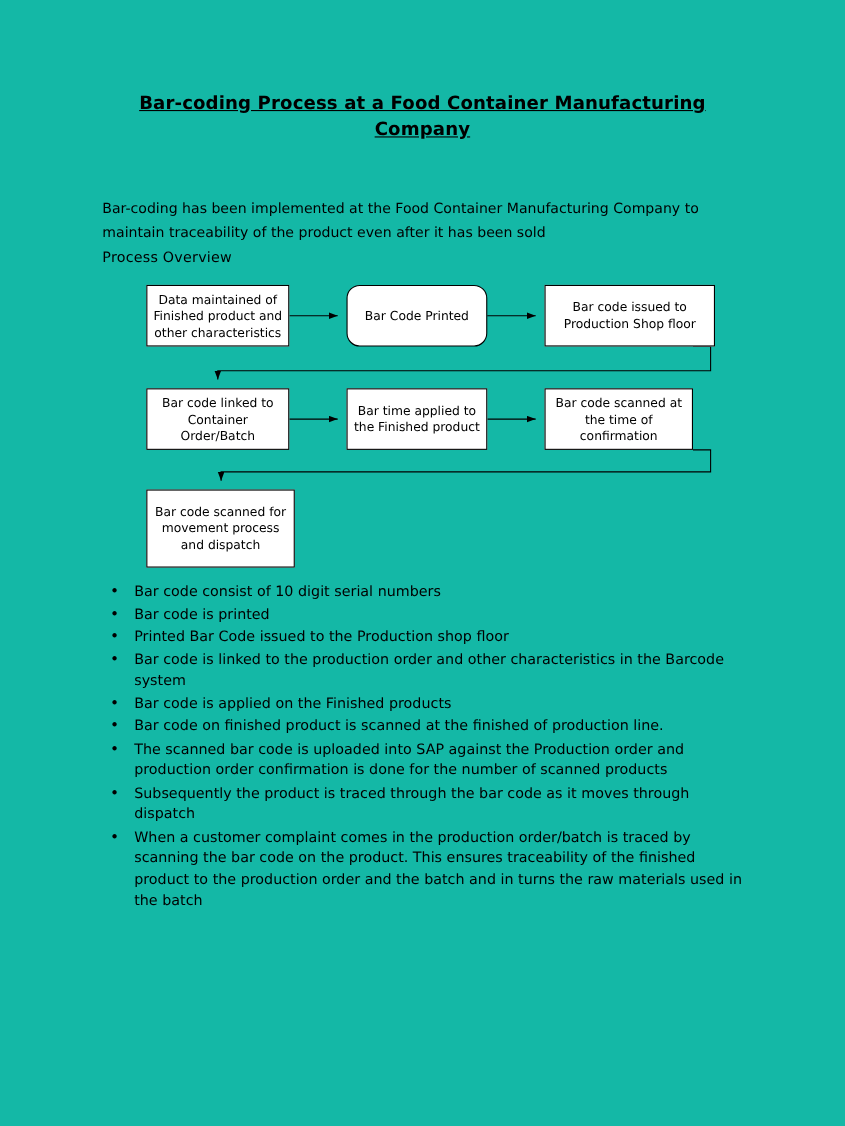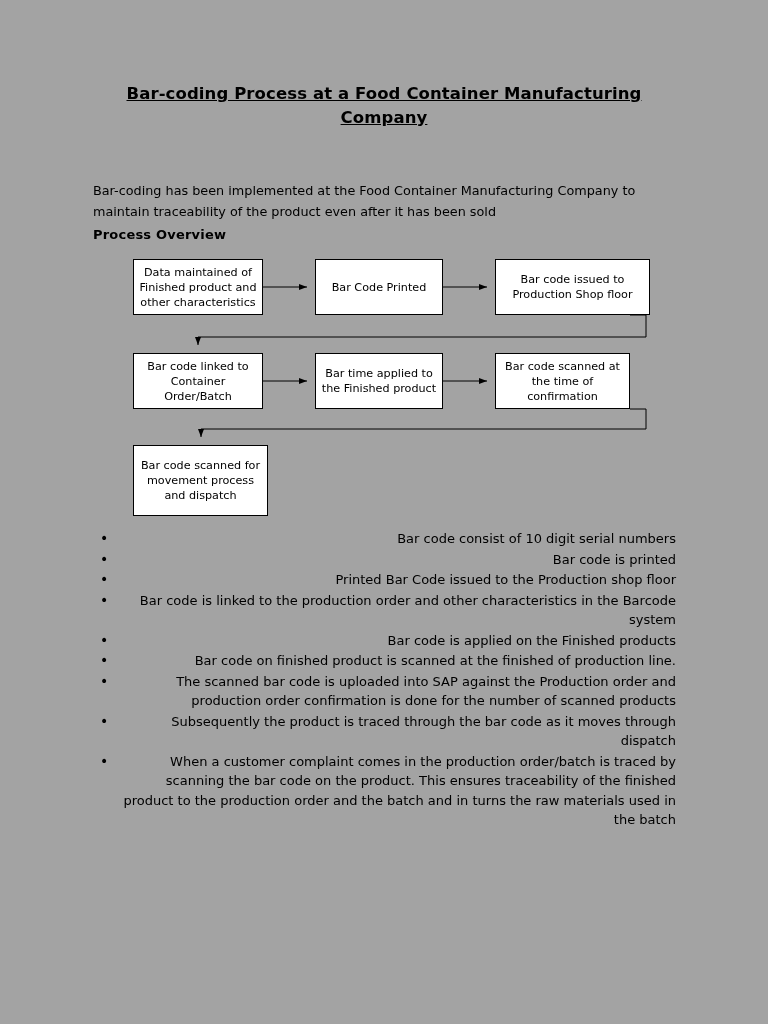--- a/index.html
+++ b/index.html
@@ -13,21 +13,21 @@
     font-family: "DejaVu Sans", sans-serif;
     color: #000000;
     position: relative;
     overflow: hidden;
   }
   .page {
     position: absolute;
     left: 0; top: 0;
     width: 768px;
     height: 1024px;
-    background: #a3a3a3;
+    background: #14b8a6;
   }
   .doc-title {
     position: absolute;
     left: 96px;
     top: 82px;
     width: 576px;
     text-align: center;
     font-size: 16.5px;
     font-weight: bold;
     line-height: 24px;
@@ -43,21 +43,21 @@
     width: 560px;
     font-size: 12.8px;
     line-height: 21px;
     margin-top: 19px;
   }
   .section-heading {
     position: absolute;
     left: 93px;
     top: 227px;
     font-size: 13px;
-    font-weight: bold;
+    font-weight: normal;
     letter-spacing: 0.2px;
   }
 
   
   .flow {
     position: absolute;
     left: 93px;
     top: 255px;
     width: 560px;
     height: 255px;
@@ -71,21 +71,21 @@
     line-height: 15px;
     text-align: center;
     display: flex;
     align-items: center;
     justify-content: center;
     padding: 2px 4px;
   }
   .node span { display: block; width: 100%; }
 
   .n1 { left: 40px;  top: 4px;   width: 130px; height: 56px; }
-  .n2 { left: 222px; top: 4px;   width: 128px; height: 56px; }
+  .n2 { left: 222px; top: 4px;   width: 128px; height: 56px; border-radius: 12px; }
   .n3 { left: 402px; top: 4px;   width: 155px; height: 56px; }
   .n4 { left: 40px;  top: 98px;  width: 130px; height: 56px; }
   .n5 { left: 222px; top: 98px;  width: 128px; height: 56px; }
   .n6 { left: 402px; top: 98px;  width: 135px; height: 56px; }
   .n7 { left: 40px;  top: 190px; width: 135px; height: 71px; }
 
   .bullets {
     position: absolute;
     left: 96px;
     top: 529px;
@@ -95,21 +95,20 @@
   }
   .bullets ul {
     margin: 0;
     padding: 0 0 0 26px;
     list-style: none;
   }
   .bullets li {
     position: relative;
     margin: 0 0 1px 0;
     padding-left: 0;
-    text-align: right;
   }
   .bullets li::before {
     content: "\2022";
     position: absolute;
     left: -22px;
     top: 0;
     font-size: 14px;
   }
 </style>
 </head>

